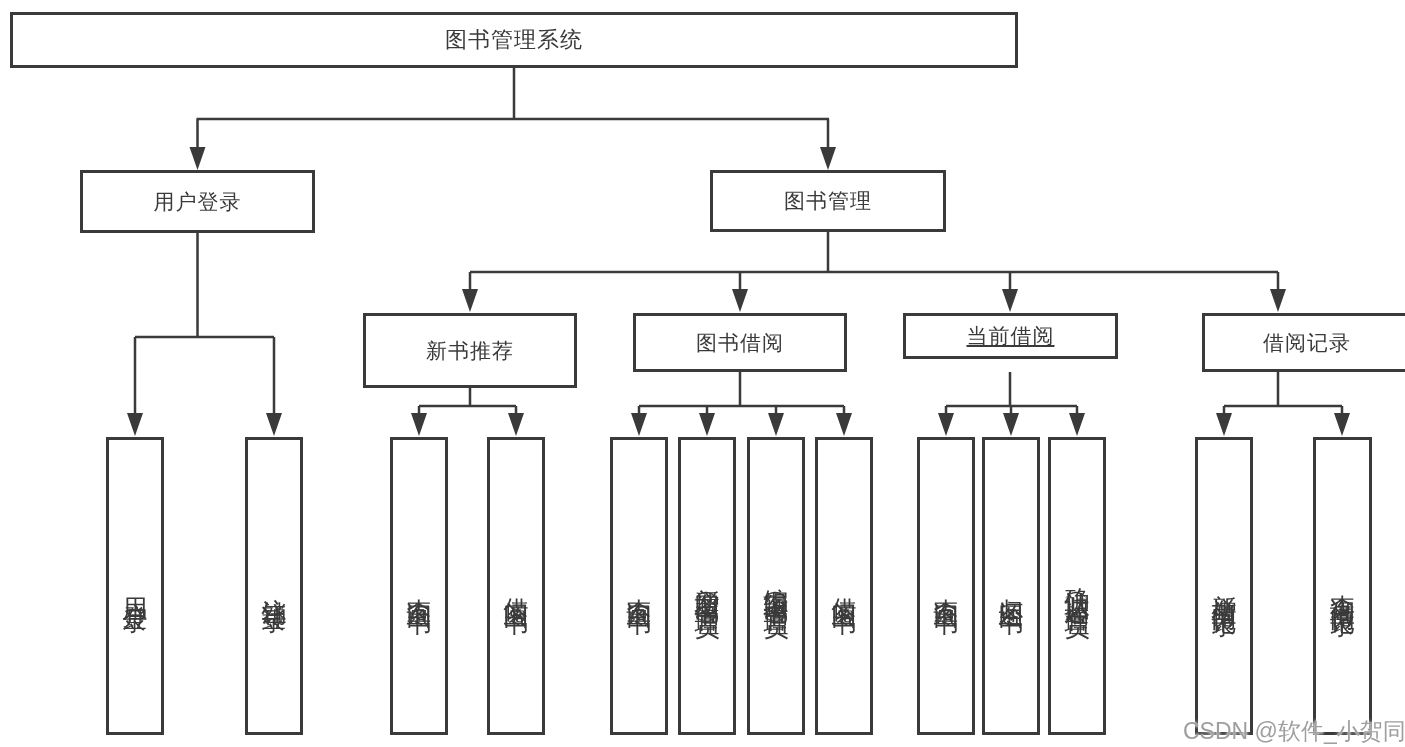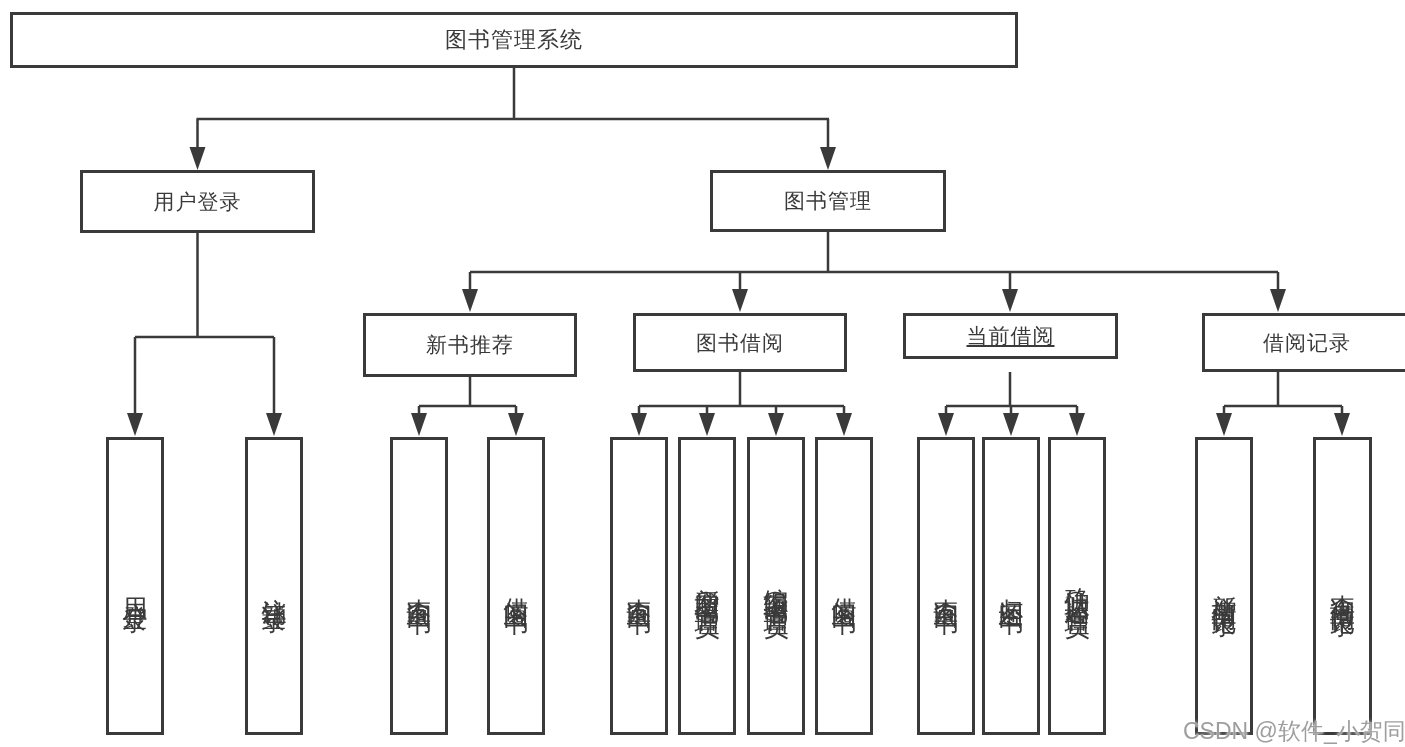--- a/index.html
+++ b/index.html
@@ -97,21 +97,21 @@
     <path d="M1278 372 V406 M1224 406 H1342 M1224 406 V416 M1342 406 V416"></path>
     <polygon points="1216,413 1232,413 1224,436" fill="#3a3a3a" stroke="none"></polygon>
     <polygon points="1334,413 1350,413 1342,436" fill="#3a3a3a" stroke="none"></polygon>
   </svg>
 
   <div class="node h root" style="left:10px; top:12px; width:1008px; height:56px;">图书管理系统</div>
 
   <div class="node h" style="left:80px; top:170px; width:235px; height:63px;">用户登录</div>
   <div class="node h" style="left:710px; top:170px; width:236px; height:62px;text-align:right;">图书管理</div>
 
-  <div class="node h" style="left:363px; top:313px; width:214px; height:64px;">新书推荐</div>
+  <div class="node h" style="left:363px; top:313px; width:214px; height:75px;">新书推荐</div>
   <div class="node h" style="left:633px; top:313px; width:214px; height:59px;">图书借阅</div>
   <div class="node h" style="left:903px; top:313px; width:215px; height:46px;text-decoration:underline;">当前借阅</div>
   <div class="node h" style="left:1173px; top:313px; width:210px; height:59px;margin-left:29px;">借阅记录</div>
 
   <div class="node leaf" style="left:106px; top:437px; width:58px; height:298px;">
     <span>用户登录</span>
   </div>
   <div class="node leaf" style="left:245px; top:437px; width:58px; height:298px;">
     <span>注销登录</span>
   </div>

